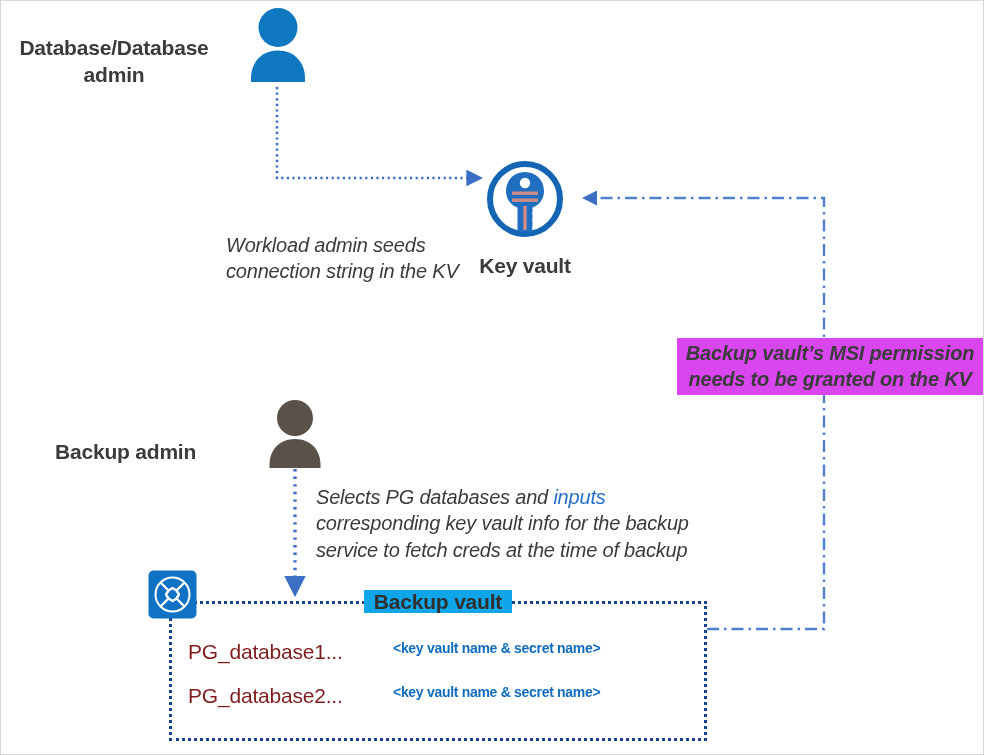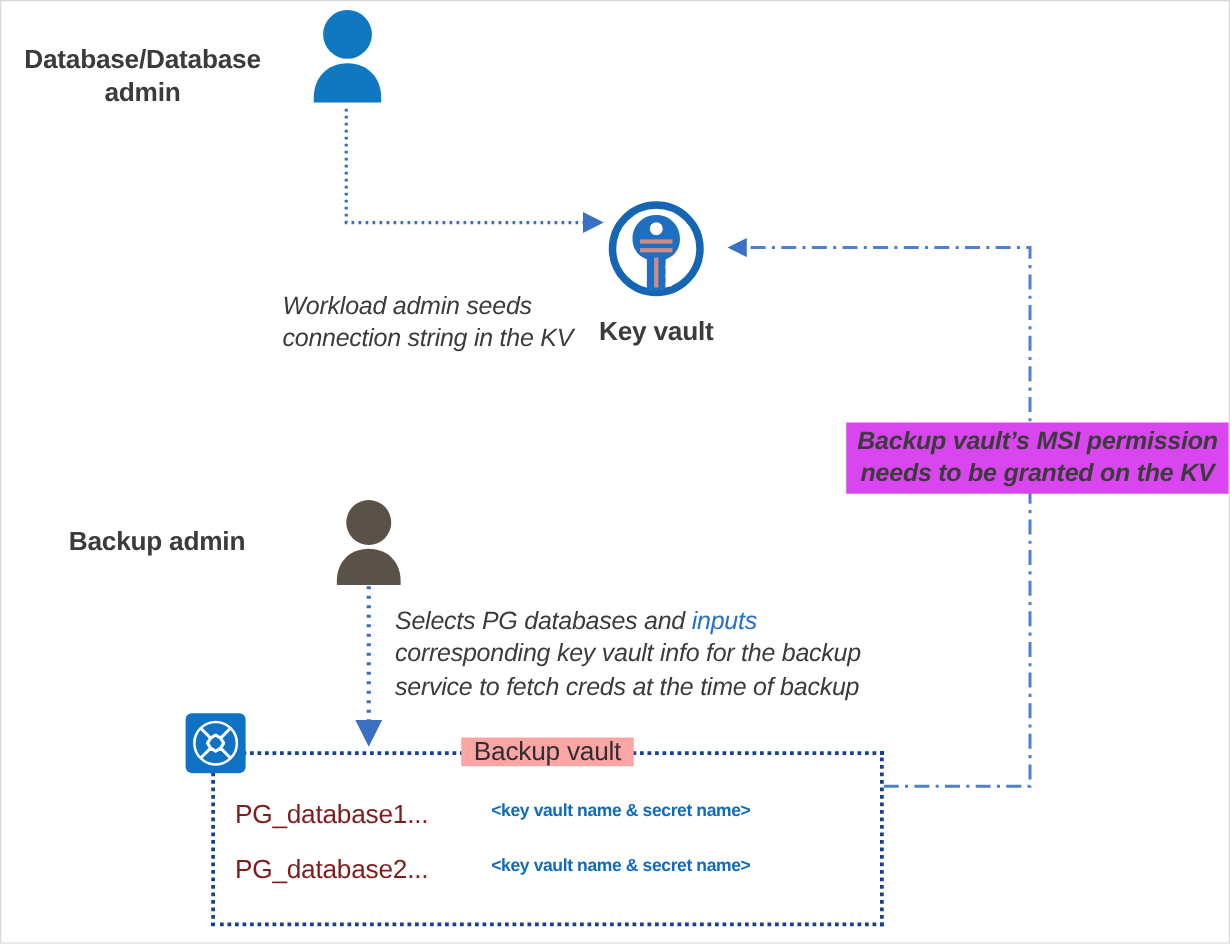--- a/index.html
+++ b/index.html
@@ -46,24 +46,24 @@
     color: #7f1d1d;
     letter-spacing: -0.2px;
   }
   .row-kv {
     font-size: 14px;
     font-weight: bold;
     color: #0f6cbd;
     letter-spacing: -0.3px;
   }
   .vault-title {
-    font-weight: normal;
+    font-weight: bold;
     font-size: 21px;
     color: #2f2f2f;
-    background: #fca5a5;
+    background: #0ea5e9;
     padding: 0 10px;
     letter-spacing: -0.2px;
   }
   .center { text-align: center; }
 
   
   #lines {
     position: absolute;
     left: 0; top: 0;
     width: 984px;
@@ -171,21 +171,21 @@
 
   <div class="abs label-bold center" style="left:464px; top:252px; width:120px;">
     <span>Key vault</span>
   </div>
 
   <div class="abs note-italic note-mask center" style="left:676px; top:337px; width:306px; padding:2px 0;">
     <div>Backup vault’s MSI permission</div>
     <div>needs to be granted on the KV</div>
   </div>
 
-  <div class="abs label-bold" style="left:54px; top:420px; width:200px;">
+  <div class="abs label-bold" style="left:54px; top:438px; width:200px;">
     <span>Backup admin</span>
   </div>
 
   <div class="abs person-icon" style="left:264px; top:398px;">
     <svg width="60" height="72" viewBox="0 0 60 72" xmlns="http://www.w3.org/2000/svg">
       <circle cx="30" cy="19" r="18" fill="#5a5149"></circle>
       <path d="M30 40 C 14.5 40, 4.5 51, 4.5 65.5 L 4.5 69 L 55.5 69 L 55.5 65.5 C 55.5 51, 45.5 40, 30 40 Z" fill="#5a5149"></path>
     </svg>
   </div>
 

